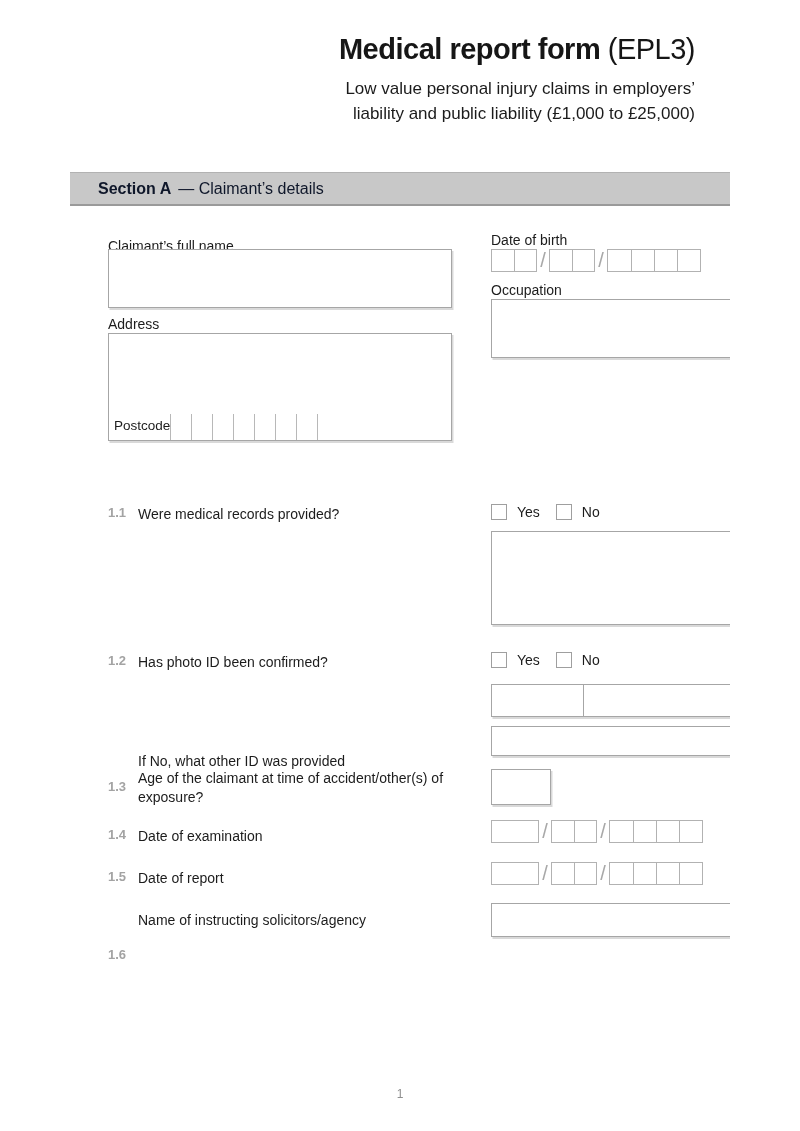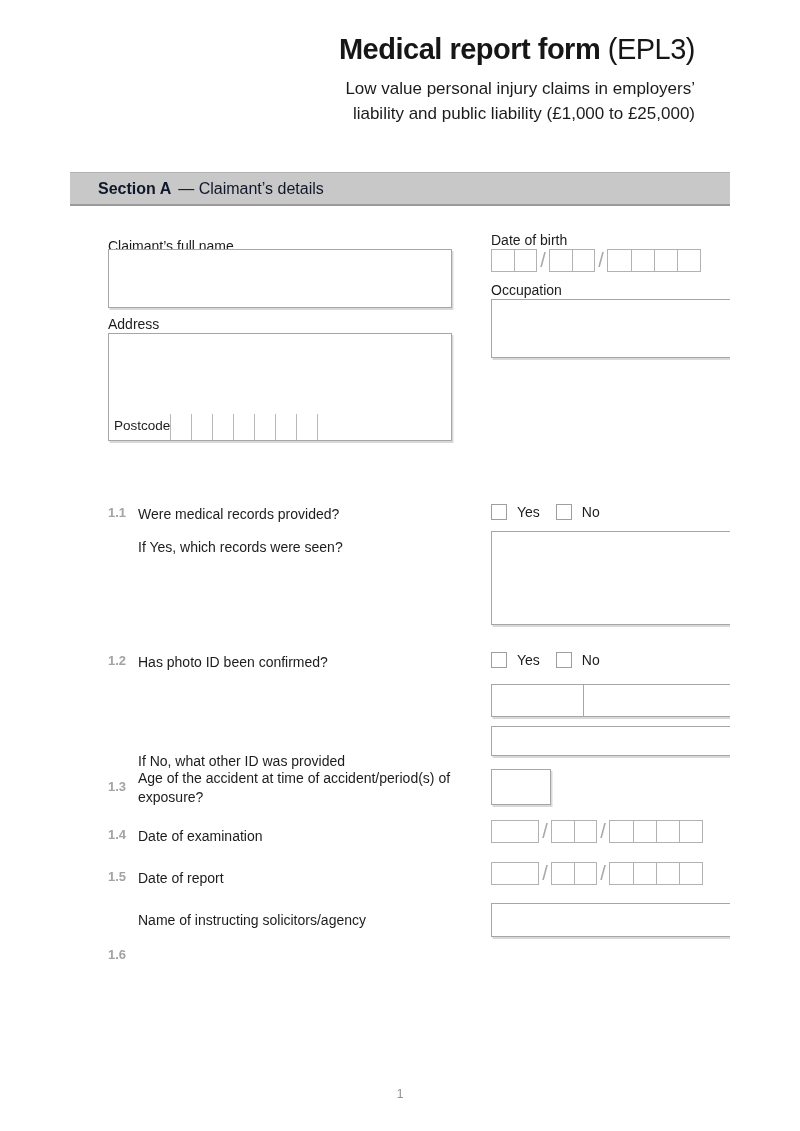--- a/index.html
+++ b/index.html
@@ -109,39 +109,38 @@
   </div>
 
   <div class="qnum" style="top:505px;">1.1</div>
   <div class="qtext" style="top:505px;">Were medical records provided?</div>
   <div class="yn" style="left:421px; top:503px;">
     <span class="cb"></span>
     <span class="cblab">Yes</span>
     <span class="cb second"></span>
     <span class="cblab">No</span>
   </div>
-  <div class="qtext" style="top:538px;">If Yes, which records were seen?</div>
   <div class="box" style="left:421px; top:531px; width:341px; height:94px;"></div>
 
   <div class="qnum" style="top:653px;">1.2</div>
   <div class="qtext" style="top:653px;">Has photo ID been confirmed?</div>
   <div class="yn" style="left:421px; top:651px;">
     <span class="cb"></span>
     <span class="cblab">Yes</span>
     <span class="cb second"></span>
     <span class="cblab">No</span>
   </div>
   <div class="box" style="left:421px; top:684px; width:341px; height:33px;">
     <span class="vdivider" style="left:91px;"></span>
   </div>
   <div class="qtext" style="top:752px;">If No, what other ID was provided</div>
   <div class="box" style="left:421px; top:726px; width:341px; height:30px;"></div>
 
   <div class="qnum" style="top:779px;">1.3</div>
-  <div class="qtext" style="top:769px; width:320px; white-space:normal;">Age of the accident at time of accident/period(s) of exposure?</div>
+  <div class="qtext" style="top:769px; width:320px; white-space:normal;">Age of the claimant at time of accident/other(s) of exposure?</div>
   <div class="box" style="left:421px; top:769px; width:60px; height:36px;"></div>
 
   <div class="qnum" style="top:827px;">1.4</div>
   <div class="qtext" style="top:827px;">Date of examination</div>
   <div class="dategroup" style="left:421px; top:820px;">
     <div class="dbox plain"></div>
     <span class="slash">/</span>
     <div class="dbox">
         <i class="cell"></i>
         <i class="cell"></i>

